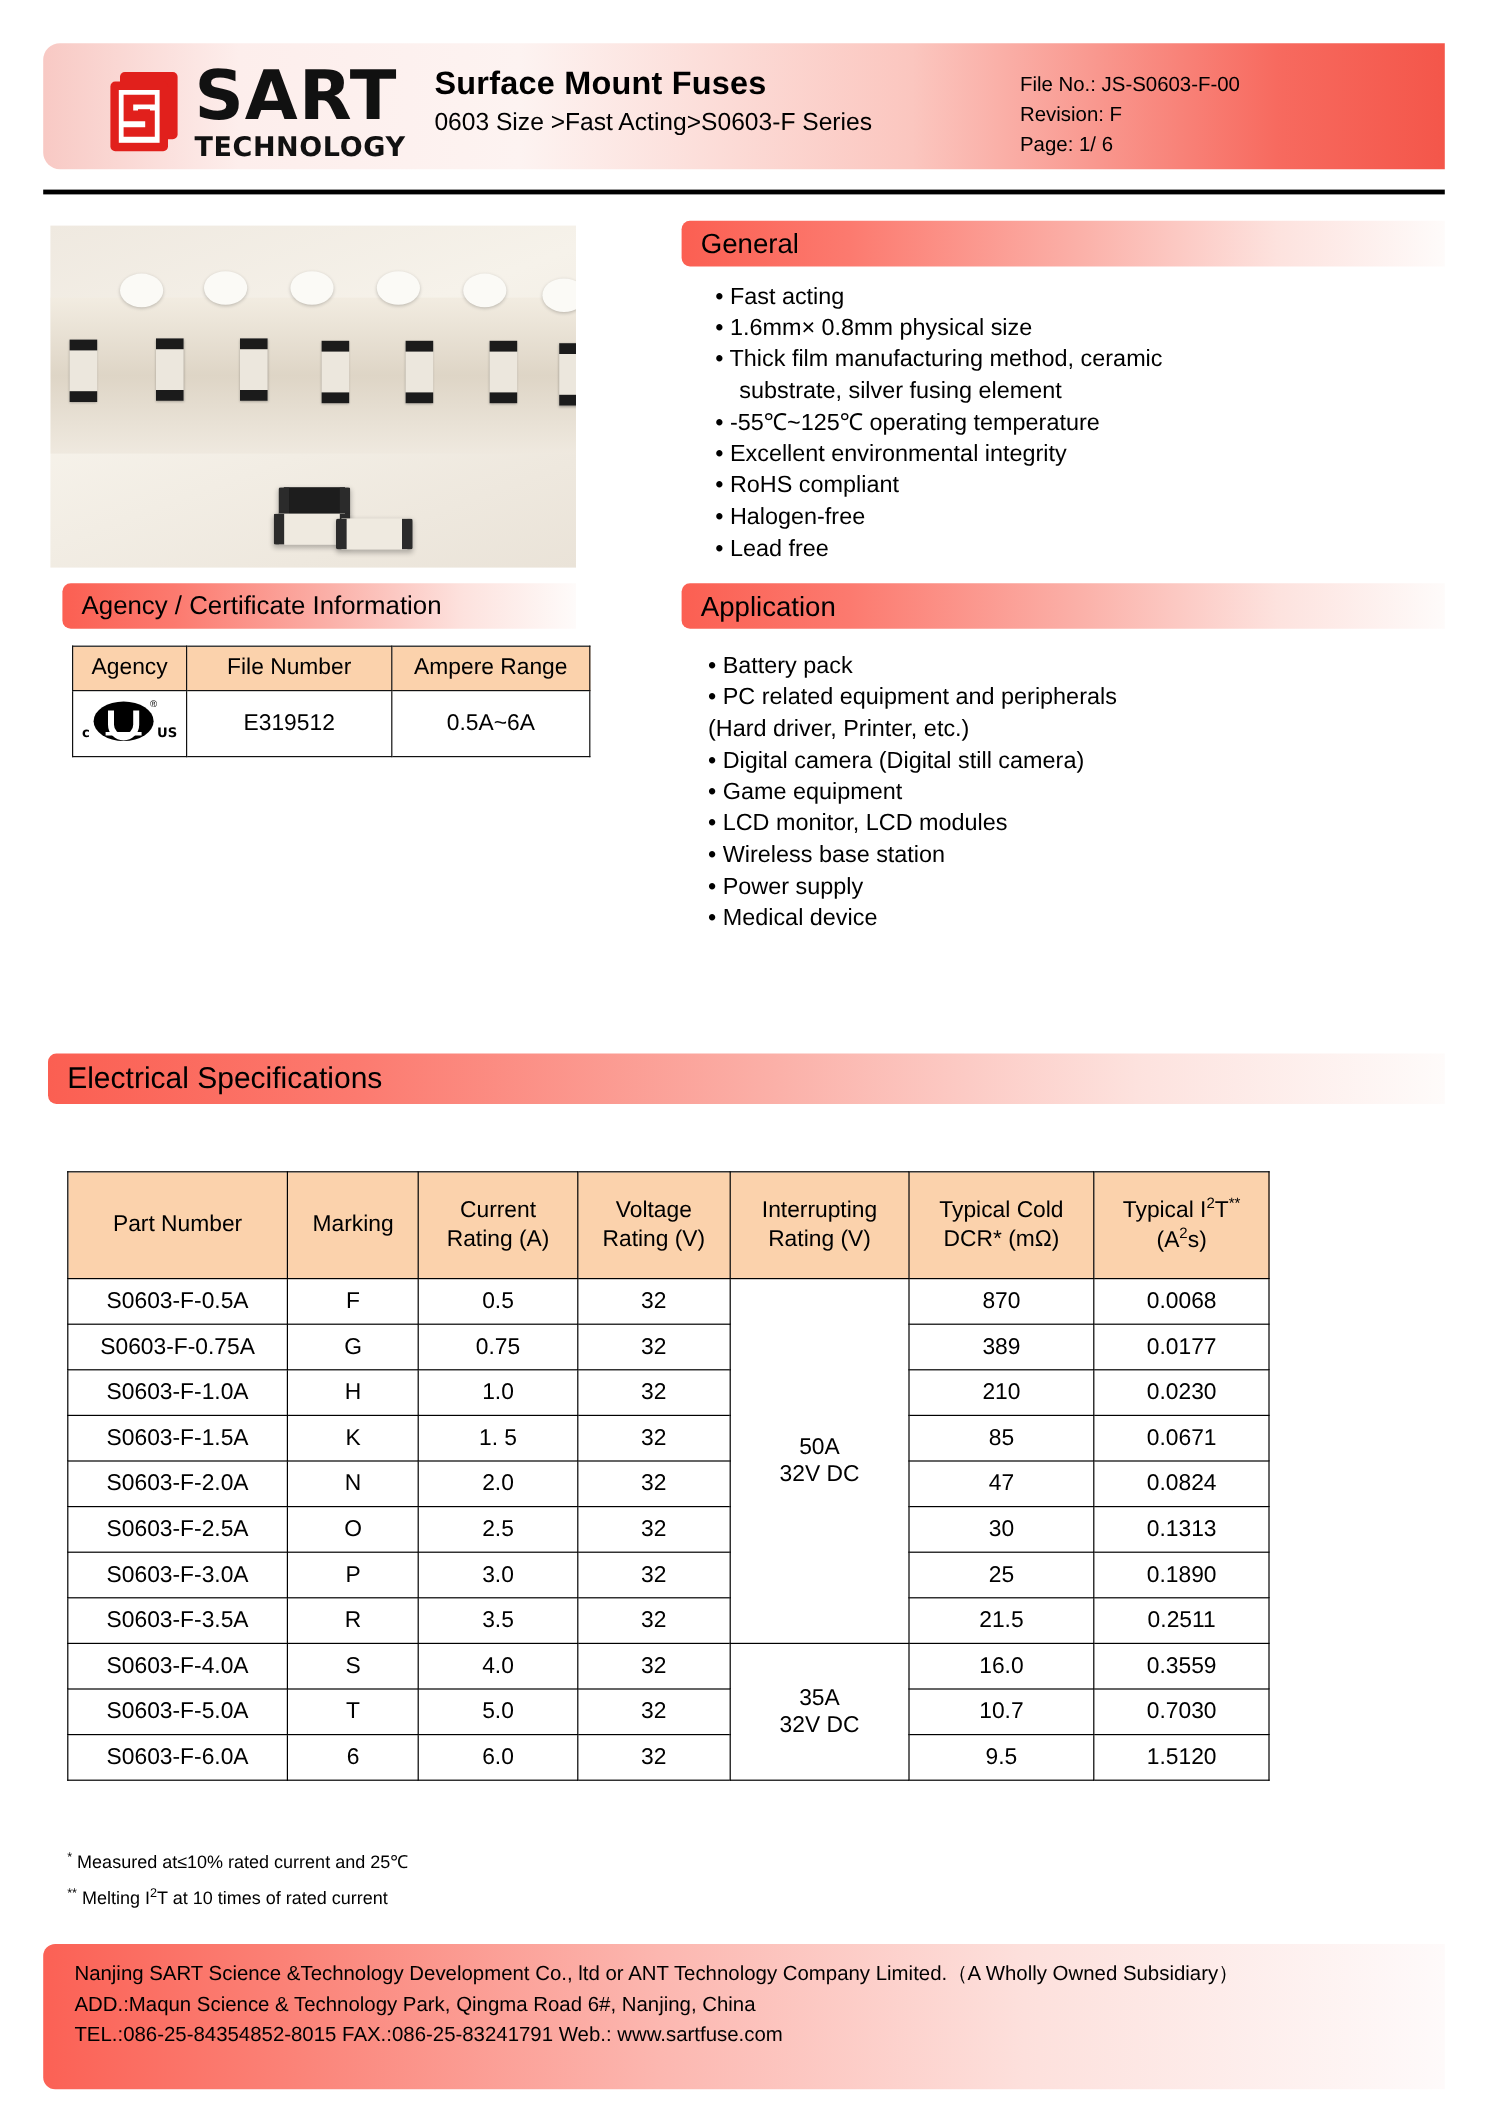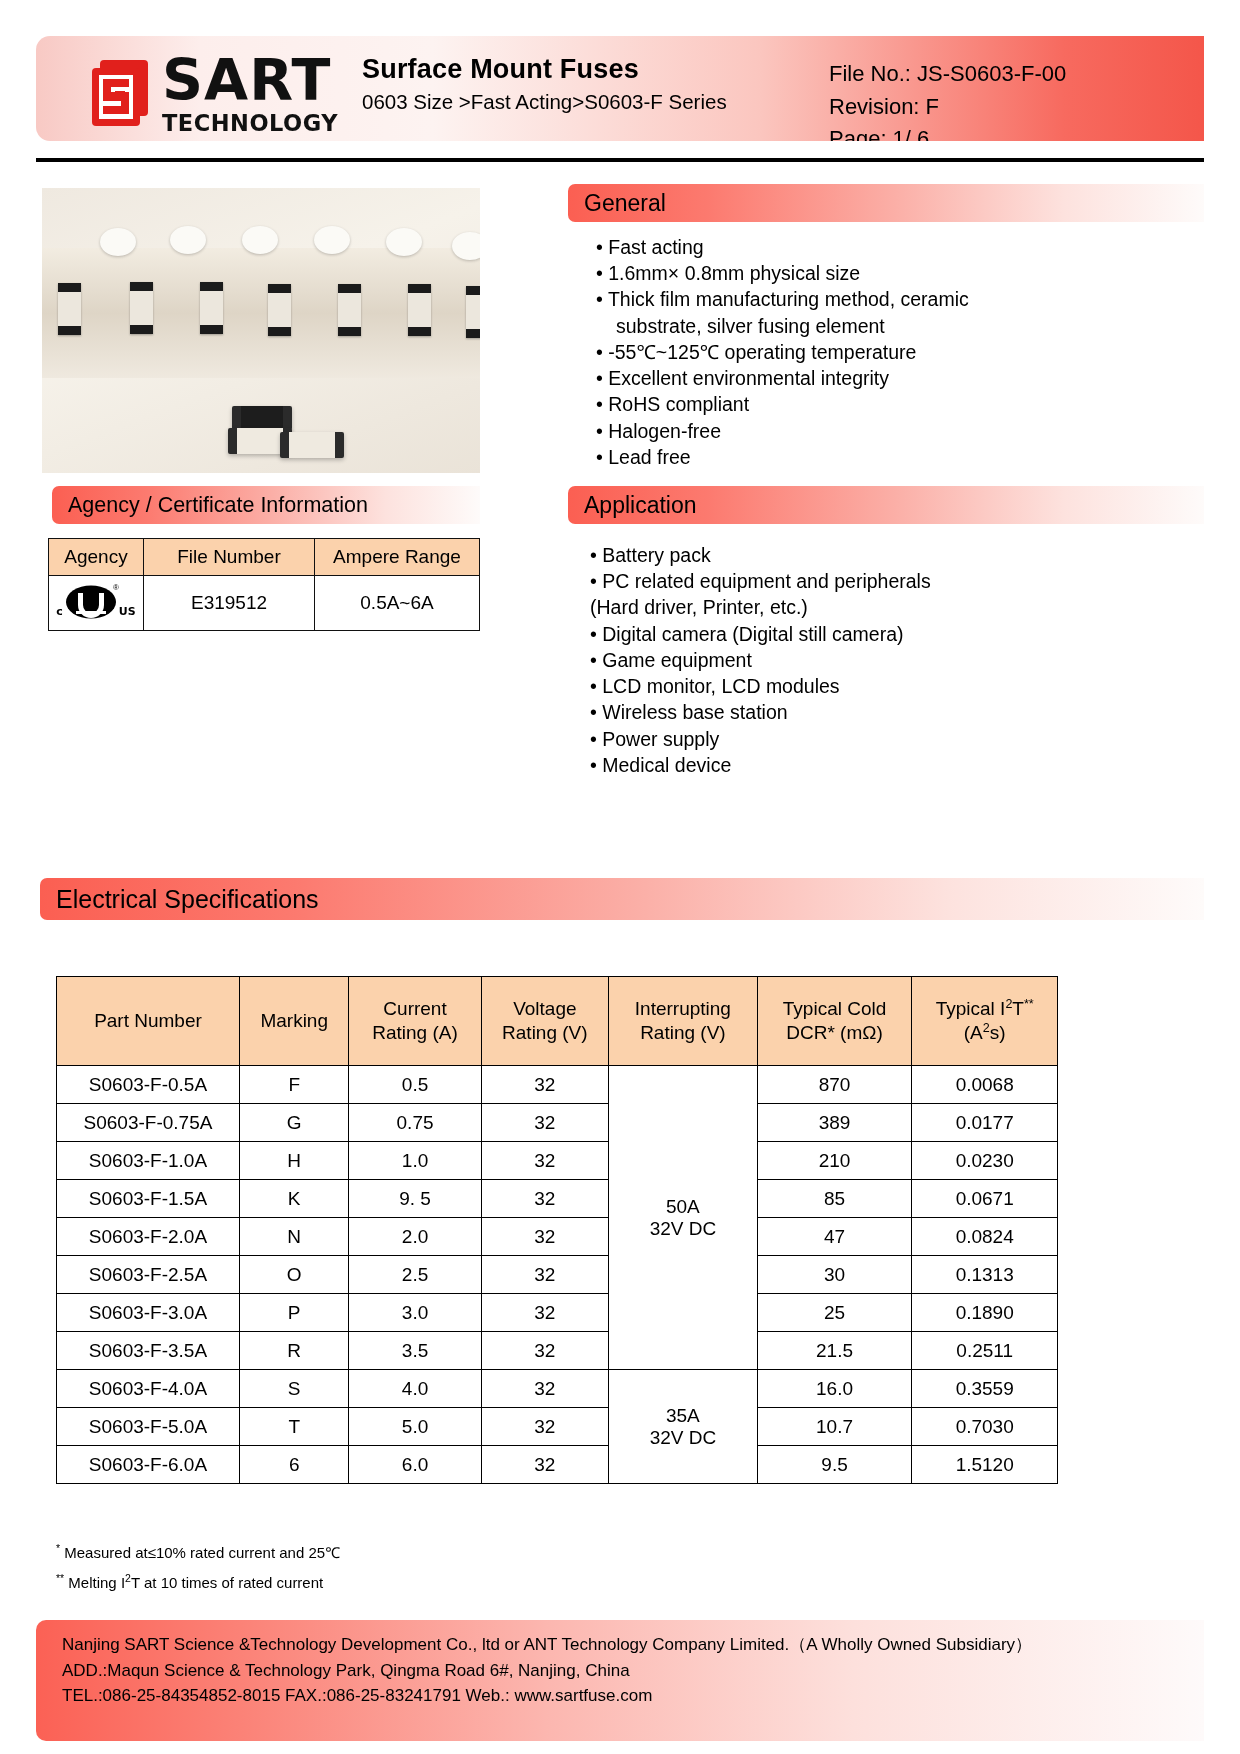--- a/index.html
+++ b/index.html
@@ -70,23 +70,23 @@
     color: #000;
     letter-spacing: 0.2px;
   }
   .hdr-title-sub {
     font-size: 20.5px;
     color: #000;
     margin-top: 5px;
   }
   .hdr-meta {
     position: absolute;
-    left: 773px;
+    left: 794px;
     top: 22px;
-    font-size: 22px;
+    font-size: 17px;
     line-height: 1.48;
   }
 
   .rule {
     position: absolute;
     left: 36px;
     top: 158px;
     width: 1168px;
     height: 4px;
     background: #000;
@@ -157,21 +157,21 @@
     position: absolute;
     font-size: 19.5px;
     line-height: 1.345;
   }
   .bullets div { white-space: nowrap; }
   .bullets .indent { padding-left: 20px; }
 
   
   table.agency {
     position: absolute;
-    left: 48px;
+    left: 60px;
     top: 538px;
     border-collapse: collapse;
     font-size: 19px;
   }
   table.agency th, table.agency td {
     border: 1.6px solid #111;
     text-align: center;
     vertical-align: middle;
   }
   table.agency th {
@@ -439,21 +439,21 @@
       <td>S0603-F-1.0A</td>
       <td>H</td>
       <td>1.0</td>
       <td>32</td>
       <td>210</td>
       <td>0.0230</td>
     </tr>
     <tr>
       <td>S0603-F-1.5A</td>
       <td>K</td>
-      <td>9. 5</td>
+      <td>1. 5</td>
       <td>32</td>
       <td>85</td>
       <td>0.0671</td>
     </tr>
     <tr>
       <td>S0603-F-2.0A</td>
       <td>N</td>
       <td>2.0</td>
       <td>32</td>
       <td>47</td>

